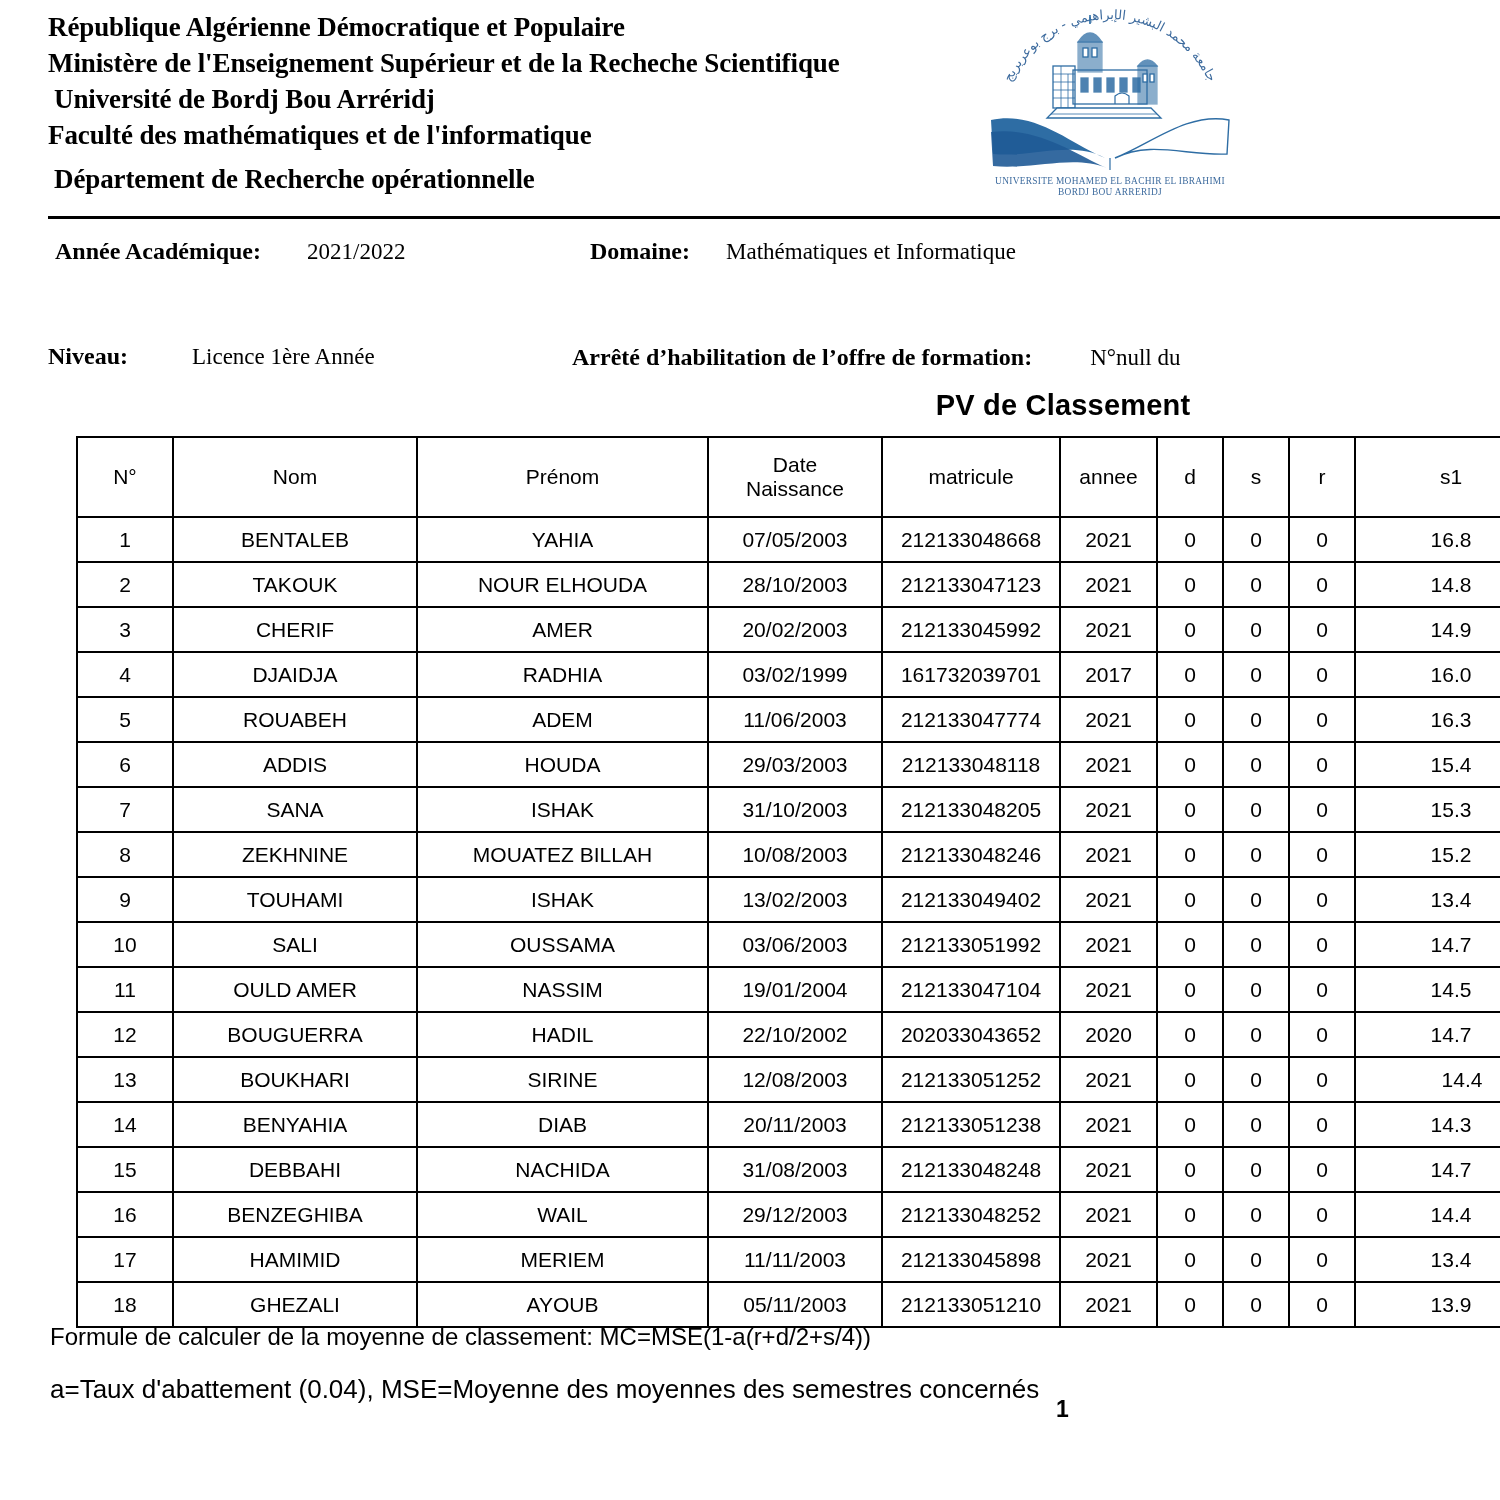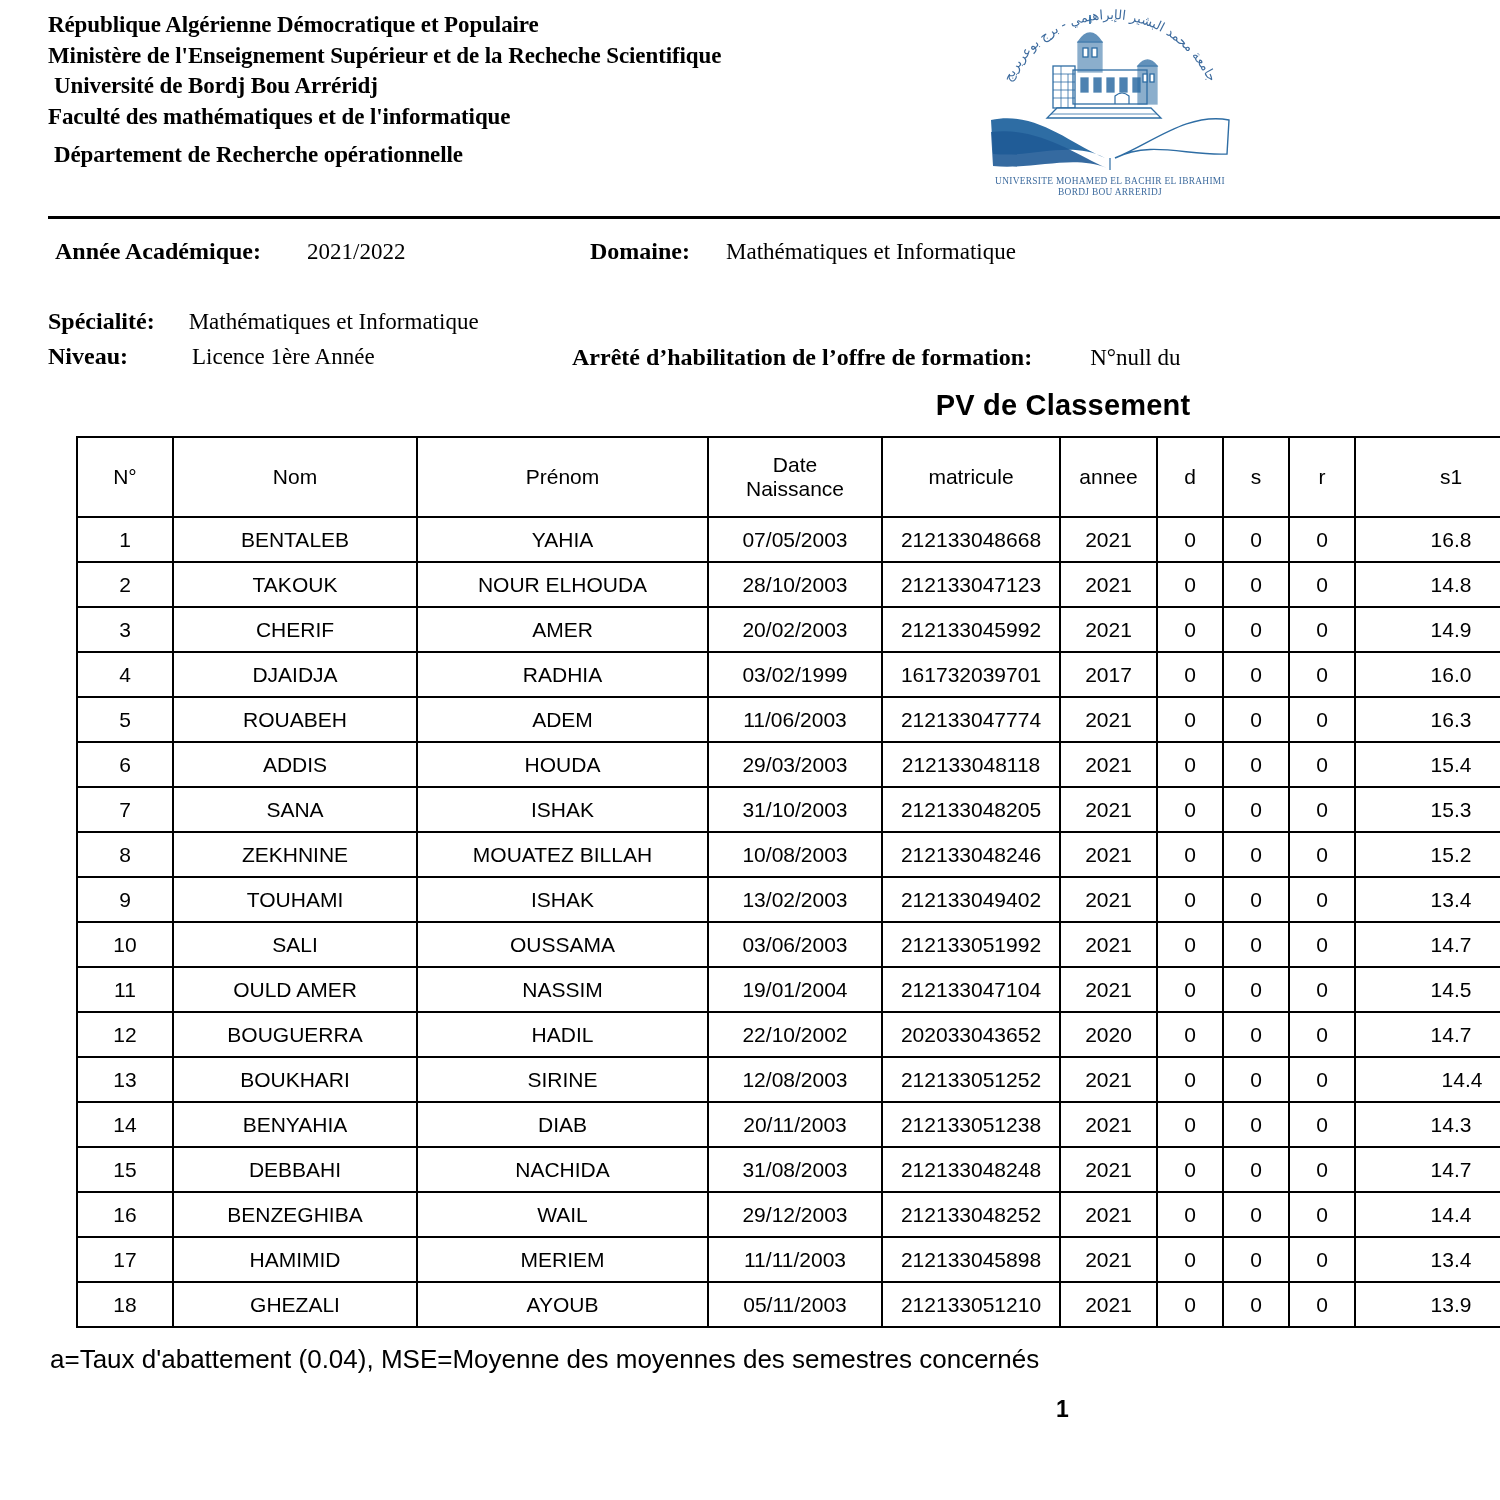--- a/index.html
+++ b/index.html
@@ -18,21 +18,21 @@
 
   
   .header-block {
     position: absolute;
     left: 48px;
     top: 10px;
     width: 900px;
   }
   .header-line {
     font-family: "Liberation Serif", serif;
-    font-size: 23px;
+    font-size: 27px;
     font-weight: bold;
     line-height: 1.33;
     white-space: nowrap;
     letter-spacing: -0.1px;
   }
   .header-line.indent1 { padding-left: 6px; }
   .header-line.gap { margin-top: 8px; }
 
   
   .logo-wrap {
@@ -246,23 +246,20 @@
     <text x="135" y="176" text-anchor="middle" font-family="Liberation Serif, serif" font-size="9.4" fill="#3d6b9e" letter-spacing="0.3">UNIVERSITE MOHAMED EL BACHIR EL IBRAHIMI</text>
     <text x="135" y="187" text-anchor="middle" font-family="Liberation Serif, serif" font-size="9.4" fill="#3d6b9e" letter-spacing="0.3">BORDJ BOU ARRERIDJ</text>
   </svg>
 </div>
 
 <div class="hrule"></div>
 
 <div class="meta">
   <div class="meta-row r-annee">
     <span class="meta-label">Année Académique:</span><span class="meta-value v-annee">2021/2022</span>
-  </div>
-  <div class="meta-row r-spec">
-    <span class="meta-label">Spécialité:</span><span class="meta-value v-spec">Mathématiques et Informatique</span>
   </div>
   <div class="meta-row r-niveau">
     <span class="meta-label">Niveau:</span><span class="meta-value v-niveau">Licence 1ère Année</span>
   </div>
   <div class="meta-row r-domaine">
     <span class="meta-label">Domaine:</span><span class="meta-value v-domaine">Mathématiques et Informatique</span>
   </div>
   <div class="meta-row r-arrete">
     <span class="meta-label">Arrêté d’habilitation de l’offre de formation:</span><span class="meta-value v-arrete">N°null  du</span>
   </div>
@@ -516,15 +513,16 @@
           <td>0</td>
           <td>0</td>
           <td>0</td>
           <td class="s1cell">13.9</td>
         </tr>
       </tbody>
   </table>
 </div>
 
 <div class="footer">
+  <div class="formula-main">Formule de calculer de la moyenne de classement:  MC=MSE(1-a(r+d/2+s/4))</div>
   <div class="formula-sub">a=Taux d'abattement (0.04), MSE=Moyenne des moyennes des semestres concernés</div>
 </div>
 <div class="page-num">1</div>
 
 </body></html>

